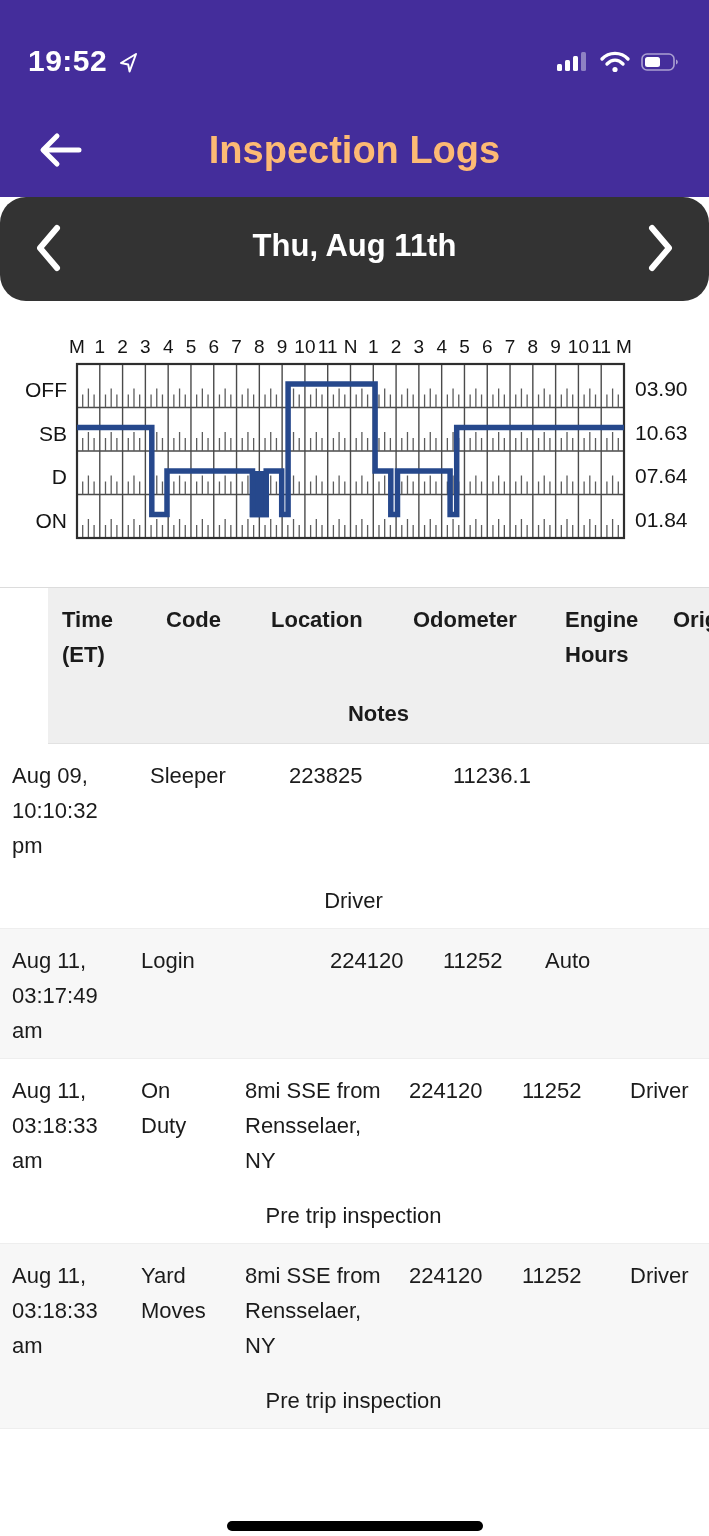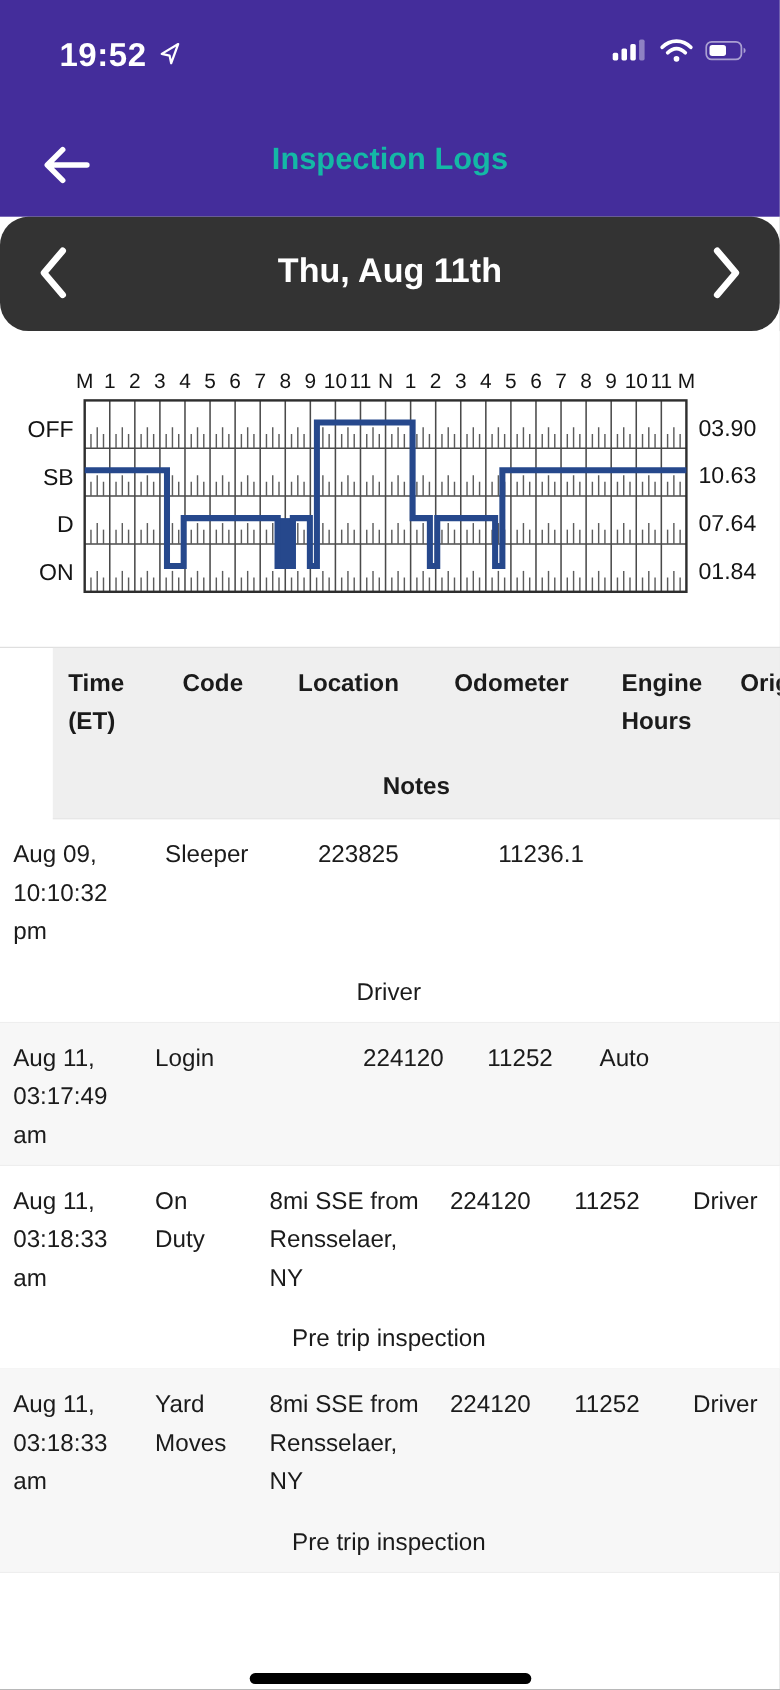--- a/index.html
+++ b/index.html
@@ -4,27 +4,27 @@
 <style>
   * { margin:0; padding:0; box-sizing:border-box; }
   html,body { background:#888; }
   .phone {
     position:relative; width:709px; height:1536px; overflow:hidden;
     background:#fff; font-family:"Liberation Sans", sans-serif; color:#1b1b1b;
     margin:0 auto;
   }
   
   .app-header { position:relative; height:197px; background:#442d9b; color:#fff; }
-  .status-row { display:flex; align-items:flex-start; padding:34px 28px 0 28px; height:78px;margin-left:26px; }
+  .status-row { display:flex; align-items:flex-end; padding:34px 28px 0 28px; height:78px; }
   .status-time { font-size:30px; font-weight:700; letter-spacing:.5px; }
   .loc-arrow { margin-left:10px; margin-top:2px; }
   .status-right { margin-left:auto; display:flex; align-items:center; gap:10px; }
   .nav-row { position:absolute; left:0; right:0; bottom:20px; height:52px; }
   .back-btn { position:absolute; left:30px; top:0; width:60px; height:52px; border:none; background:transparent; cursor:pointer; }
-  .page-title { position:absolute; left:0; right:0; top:4px; text-align:center; font-size:28px; font-weight:700; color:#14b8a6; }
+  .page-title { position:absolute; left:0; right:0; top:4px; text-align:center; font-size:38px; font-weight:700; color:#fdba74; }
   
   .date-nav { position:relative; height:104px; background:#333333; color:#fff;border-radius:26px; }
   .date-label { position:absolute; left:0; right:0; top:31px; text-align:center; font-size:31px; font-weight:700; }
   .chev-btn { position:absolute; top:22px; width:64px; height:60px; background:transparent; border:none; cursor:pointer; }
   .chev-prev { left:16px; } .chev-next { right:16px; }
   
   .graph-wrap { padding:22px 0 32px 0; background:#fff; }
   svg text { font-family:"Liberation Sans", sans-serif; fill:#141414; }
   
   .log-table { border-top:1px solid #dcdcdc; font-size:22px; line-height:35px; }

